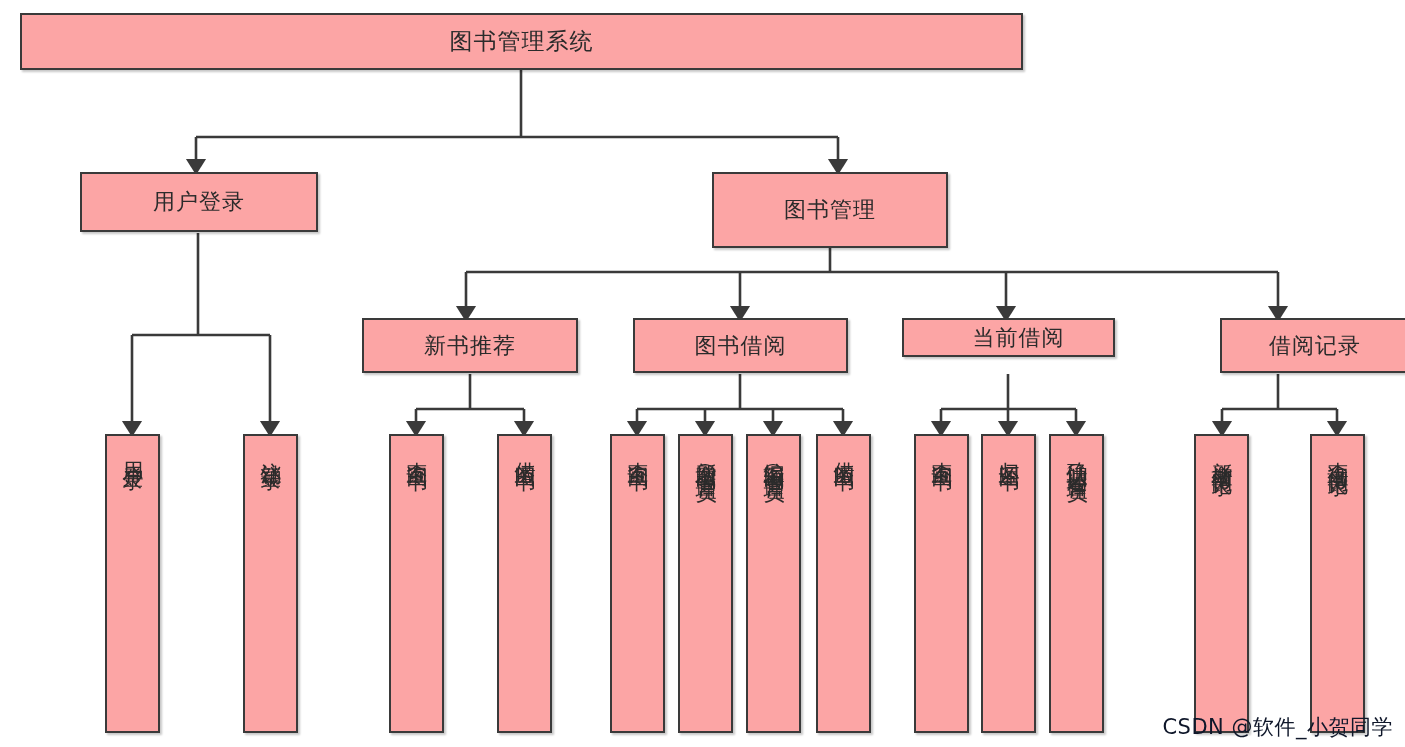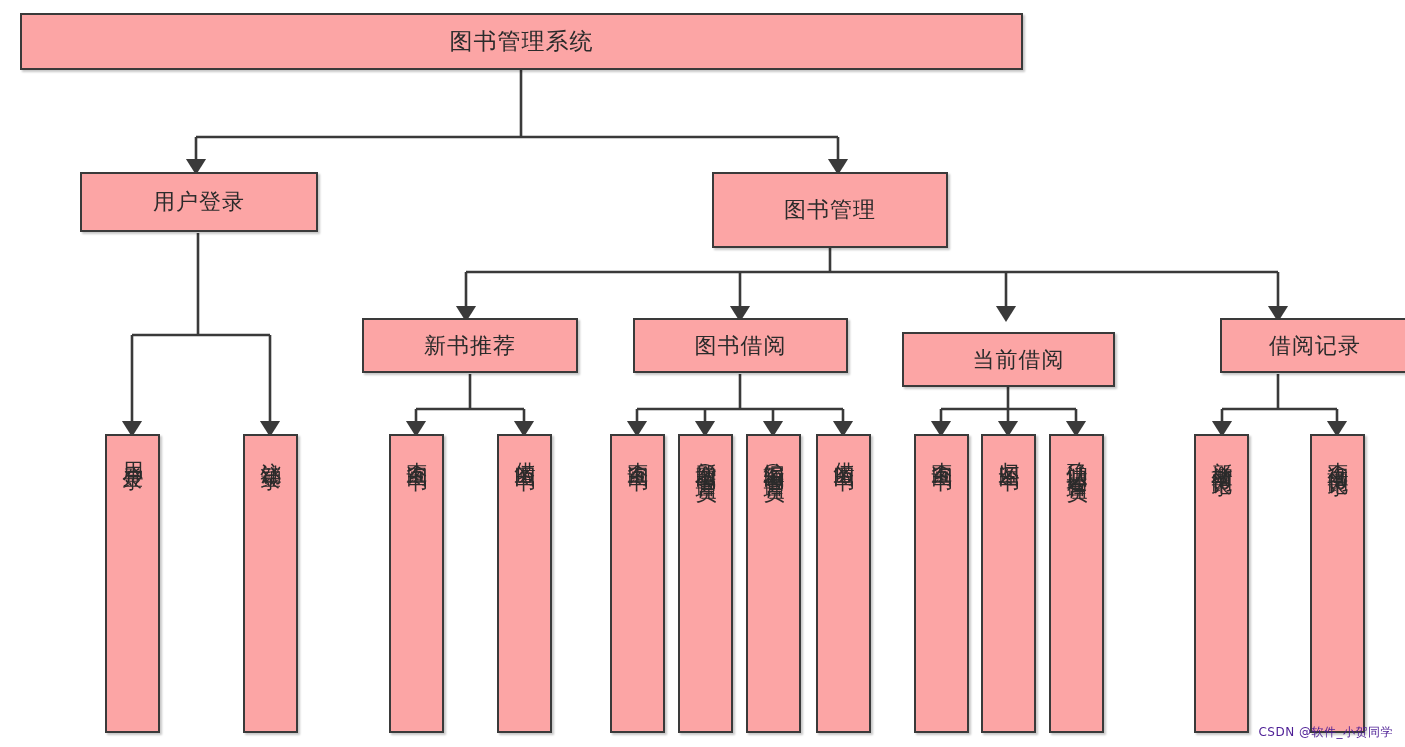--- a/index.html
+++ b/index.html
@@ -63,22 +63,22 @@
     text-orientation: upright;
     font-size: 21px;
     letter-spacing: 3px;
     line-height: 1;
     white-space: nowrap;
   }
   .watermark {
     position: absolute;
     right: 12px;
     bottom: 6px;
-    font-size: 12px;
-    color: #4c1d95;
+    font-size: 21px;
+    color: #0f172a;
     letter-spacing: 0.5px;
     z-index: 5;
     white-space: nowrap;
     font-family: "DejaVu Sans", "Liberation Sans", sans-serif;
   }
 </style>
 </head>
 <body>
 
 <div id="canvas">
@@ -146,21 +146,21 @@
   </div>
 
   <div class="node horiz" style="left:362px; top:318px; width:216px; height:55px;">
     <span class="node-label">新书推荐</span>
   </div>
 
   <div class="node horiz" style="left:633px; top:318px; width:215px; height:55px;">
     <span class="node-label">图书借阅</span>
   </div>
 
-  <div class="node horiz" style="left:902px; top:332px; width:213px; height:55px;padding-left:20px;">
+  <div class="node horiz" style="left:902px; top:318px; width:213px; height:39px;padding-left:20px;">
     <span class="node-label">当前借阅</span>
   </div>
 
   <div class="node horiz" style="left:1220px; top:318px; width:190px; height:55px;justify-content:center;">
     <span class="node-label">借阅记录</span>
   </div>
 
   <div class="node vert" style="left:105px; top:434px; width:55px; height:299px;">
     <span class="node-label">用户登录</span>
   </div>

